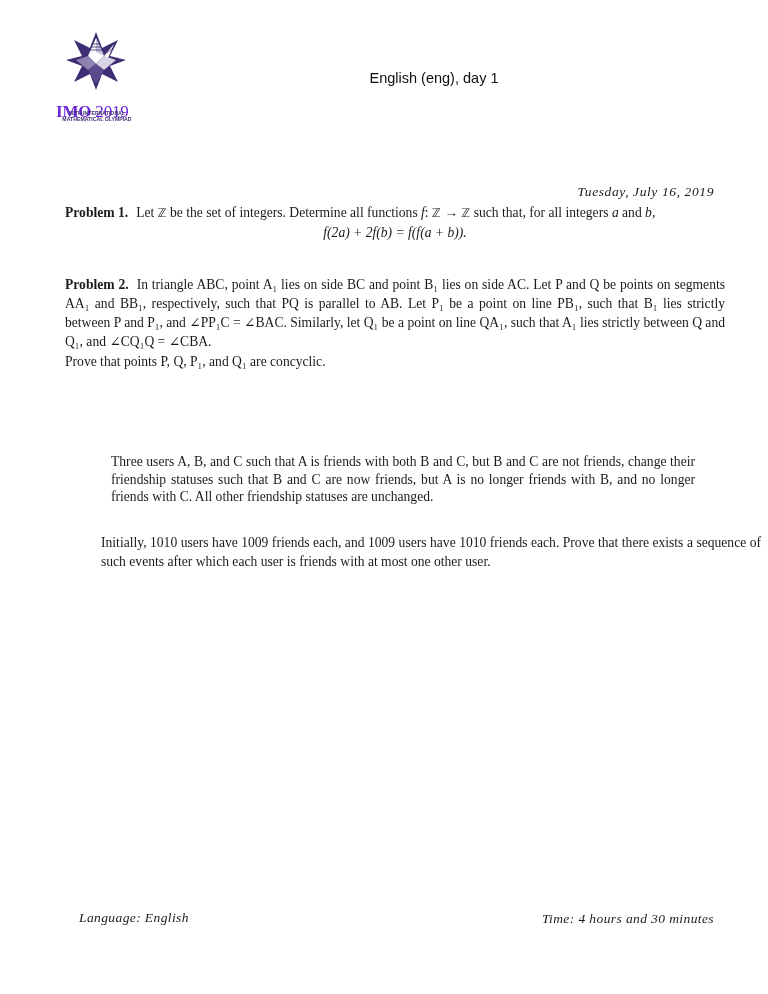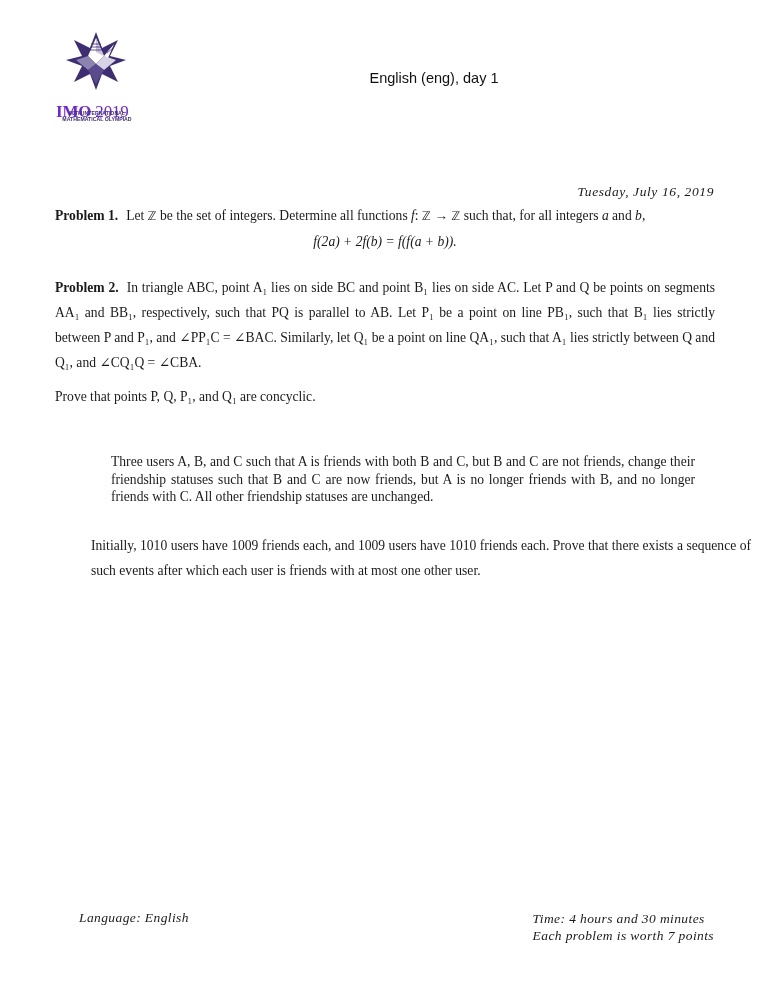--- a/index.html
+++ b/index.html
@@ -69,37 +69,37 @@
       right: 54px;
       top: 184px;
       font-style: italic;
       font-size: 13.5px;
       letter-spacing: 0.6px;
     }
 
     
     .text {
       position: absolute;
-      left: 55px;
+      left: 65px;
       width: 660px;
       font-size: 13.6px;
-      line-height: 25px;
+      line-height: 19px;
       text-align: justify;
     }
     .m { font-style: italic; }
     .bb { font-family: "DejaVu Sans", sans-serif; font-size: 12px; font-style: normal; }
 
     .p1 { top: 203px; }
     .p1 .eq {
       display: block;
       text-align: center;
       padding-left: 0;
     }
     .p2 { top: 275px; }
-    .p2-last { top: 352px; margin-top: 32px; }
+    .p2-last { top: 352px; }
     .p3 { top: 388px; }
     .quote {
       position: absolute;
       left: 92px;
       width: 584px;
       top: 453px;
       font-size: 13.6px;
       line-height: 17.6px;
       text-align: justify;
       margin-left: 19px;
@@ -170,16 +170,15 @@
     <span class="plabel">Problem 2.</span><span>In triangle ABC, point A₁ lies on side BC and point B₁ lies on side AC. Let P and Q be points on segments AA₁ and BB₁, respectively, such that PQ is parallel to AB. Let P₁ be a point on line PB₁, such that B₁ lies strictly between P and P₁, and ∠PP₁C = ∠BAC. Similarly, let Q₁ be a point on line QA₁, such that A₁ lies strictly between Q and Q₁, and ∠CQ₁Q = ∠CBA.</span>
   </div>
   <div class="text p2-last">Prove that points P, Q, P₁, and Q₁ are concyclic.</div>
 
   <div class="quote">Three users A, B, and C such that A is friends with both B and C, but B and C are not friends, change their friendship statuses such that B and C are now friends, but A is no longer friends with B, and no longer friends with C. All other friendship statuses are unchanged.</div>
   <div class="text p3-last">Initially, 1010 users have 1009 friends each, and 1009 users have 1010 friends each. Prove that there exists a sequence of such events after which each user is friends with at most one other user.</div>
 
   <div class="footer-left">Language: English</div>
   <div class="footer-right">
     <div>Time: 4 hours and 30 minutes</div>
-    <div>Each problem is worth 7 points</div>
   </div>
 
 </div>
 
 </body></html>

